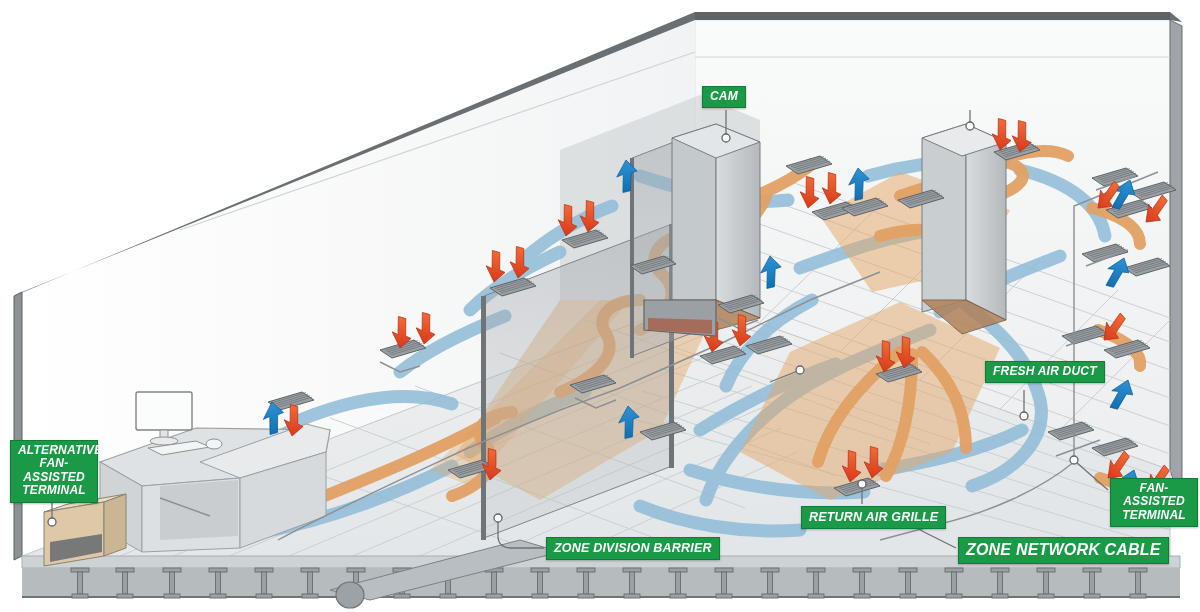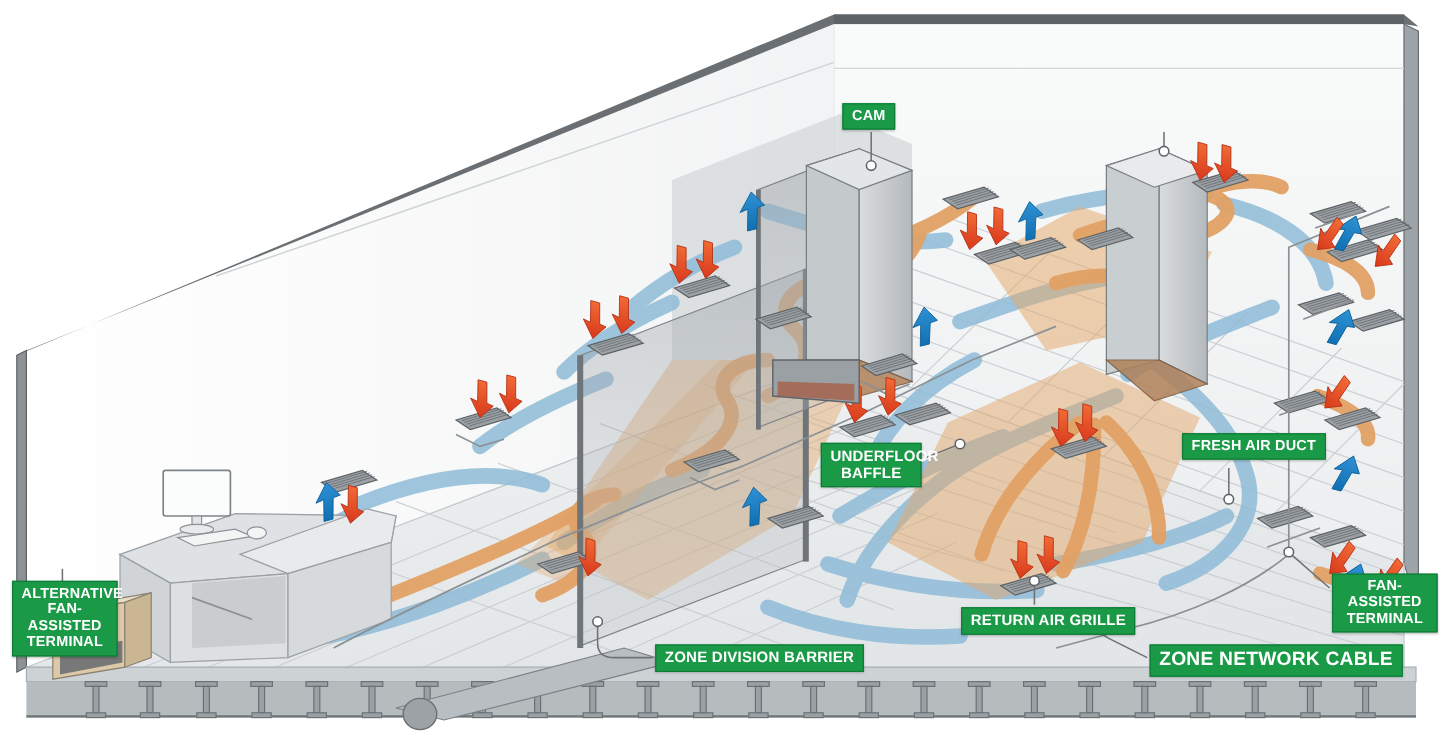--- a/index.html
+++ b/index.html
@@ -1,19 +1,19 @@
 <!DOCTYPE html>
 <html><head>
 <meta charset="utf-8">
 <title>Underfloor Air Conditioning Zone Diagram</title>
 <style>
   html,body{margin:0;padding:0;background:#ffffff;}
   body{width:1200px;height:612px;overflow:hidden;
        font-family:"Liberation Sans","DejaVu Sans",sans-serif;}
-  #stage{position:relative;width:1200px;height:584px;}
+  #stage{position:relative;width:1200px;height:584px;font-style:italic;}
   #scene{position:absolute;left:0;top:0;width:1200px;height:612px;}
 
   
   .callout{
     position:absolute;
     background:#1a9a47;
     border:1px solid #0e7c36;
     color:#ffffff;
     font-weight:bold;
     letter-spacing:.2px;
@@ -23,21 +23,21 @@
     box-sizing:border-box;
     white-space:pre-line;
     box-shadow:0 1px 2px rgba(0,0,0,.25);
     z-index:40;
   }
   .c-cam{left:702px;top:86px;font-size:12px;}
   .c-camzone{left:908px;top:74px;font-size:12.5px;width:125px;}
   .c-baffle{left:684px;top:369px;font-size:12.5px;width:84px;}
   .c-fresh{left:985px;top:361px;font-size:12px;}
   .c-fanterm{left:1110px;top:478px;font-size:12px;width:88px;}
-  .c-altterm{left:10px;top:440px;font-size:12px;width:88px;margin-top:44px;}
+  .c-altterm{left:10px;top:440px;font-size:12px;width:88px;}
   .c-return{left:801px;top:506px;font-size:12.5px;}
   .c-zonebar{left:546px;top:537px;font-size:12.5px;}
   .c-zonenet{left:958px;top:537px;font-size:16px;}
 </style>
 </head>
 <body>
 
 <div id="stage">
 
   <svg id="scene" viewBox="0 0 1200 612">
@@ -511,22 +511,20 @@
       <circle cx="1024" cy="416" r="4"></circle>
       <circle cx="1074" cy="460" r="4"></circle>
       <circle cx="52" cy="522" r="4"></circle>
       <circle cx="862" cy="484" r="4"></circle>
       <circle cx="498" cy="518" r="4"></circle>
       <circle cx="898" cy="516" r="4"></circle>
     </g>
   </svg>
 
   <div class="callout c-cam">CAM</div>
-  <div class="callout c-baffle">UNDERFLOOR
-BAFFLE</div>
   <div class="callout c-fresh">FRESH AIR DUCT</div>
   <div class="callout c-fanterm">FAN-ASSISTED
 TERMINAL</div>
   <div class="callout c-altterm">ALTERNATIVE
 FAN-ASSISTED
 TERMINAL</div>
   <div class="callout c-zonebar">ZONE DIVISION BARRIER</div>
   <div class="callout c-return">RETURN AIR GRILLE</div>
   <div class="callout c-zonenet">ZONE NETWORK CABLE</div>
 

